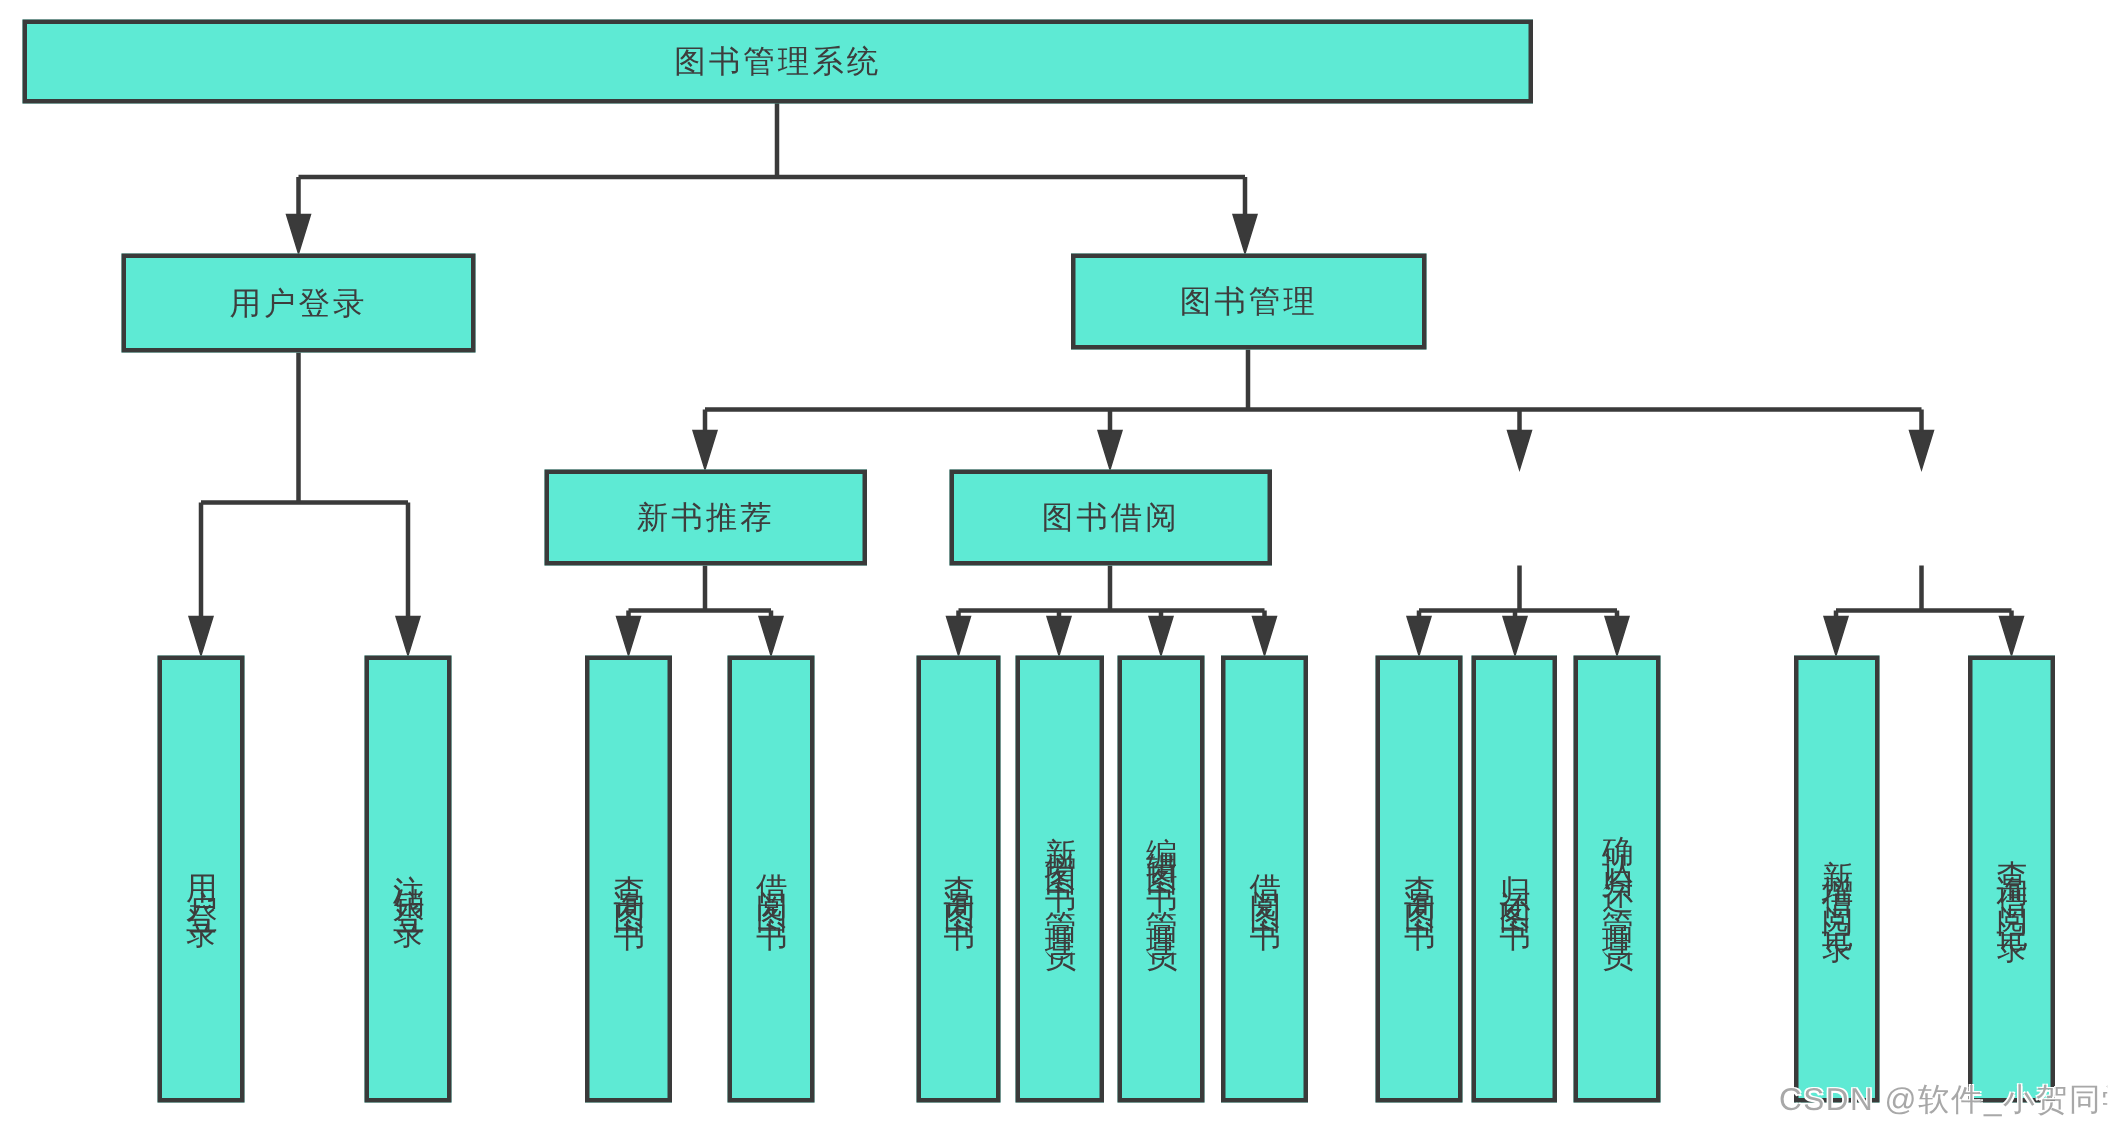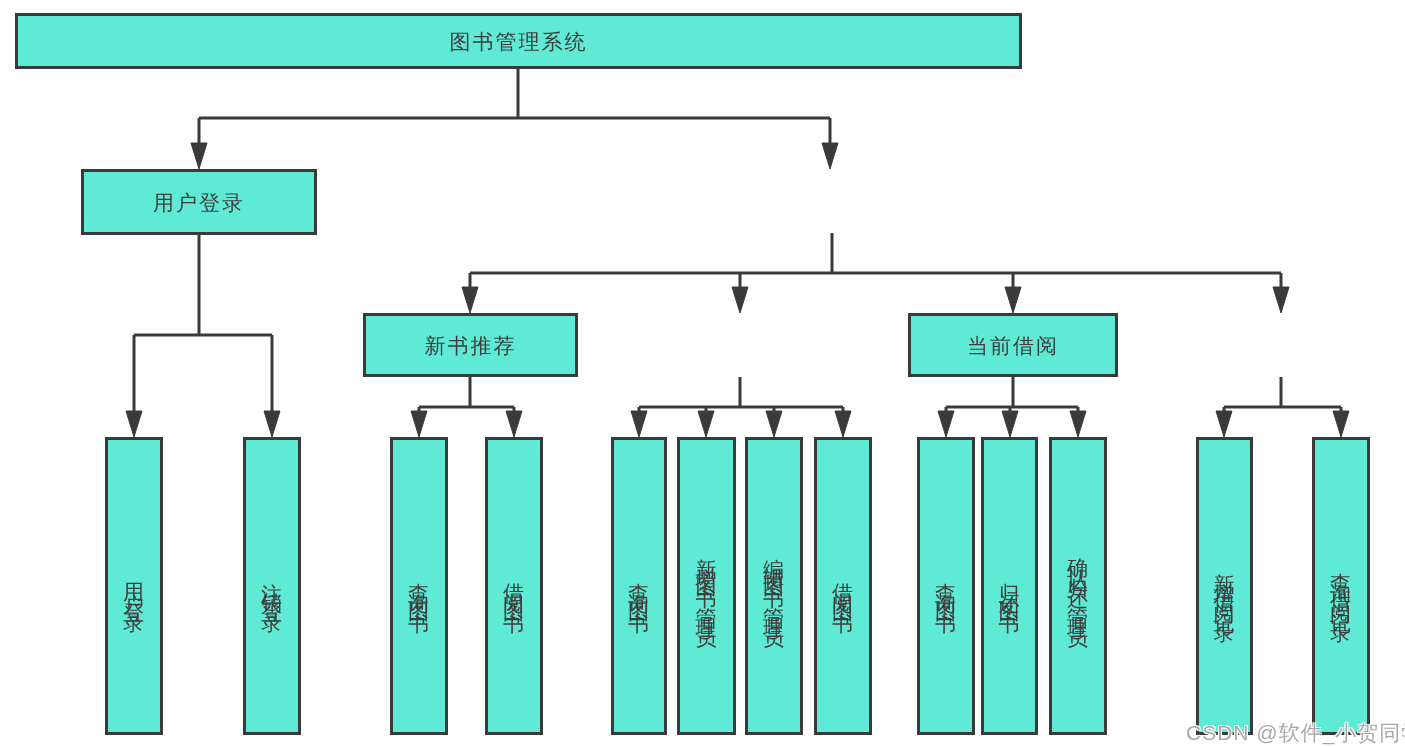--- a/index.html
+++ b/index.html
@@ -62,26 +62,29 @@
     </g>
   </svg>
 
   <div class="box" style="left:15px;top:13px;width:1007px;height:56px">
     <span class="lbl">图书管理系统</span>
   </div>
 
   <div class="box" style="left:81px;top:169px;width:236px;height:66px">
     <span class="lbl">用户登录</span>
   </div>
+  <div class="box" style="left:714px;top:169px;width:237px;height:64px">
+    <span class="lbl">图书管理</span>
+  </div>
 
   <div class="box" style="left:363px;top:313px;width:215px;height:64px">
     <span class="lbl">新书推荐</span>
   </div>
-  <div class="box" style="left:908px;top:313px;width:210px;height:64px">
-    <span class="lbl">当前借阅</span>
+  <div class="box" style="left:633px;top:313px;width:215px;height:64px">
+    <span class="lbl">图书借阅</span>
   </div>
 
   <div class="box" style="left:105px;top:437px;width:58px;height:298px">
     <span class="vlbl">用户登录</span>
   </div>
   <div class="box" style="left:243px;top:437px;width:58px;height:298px">
     <span class="vlbl">注销登录</span>
   </div>
 
   <div class="box" style="left:390px;top:437px;width:58px;height:298px">

